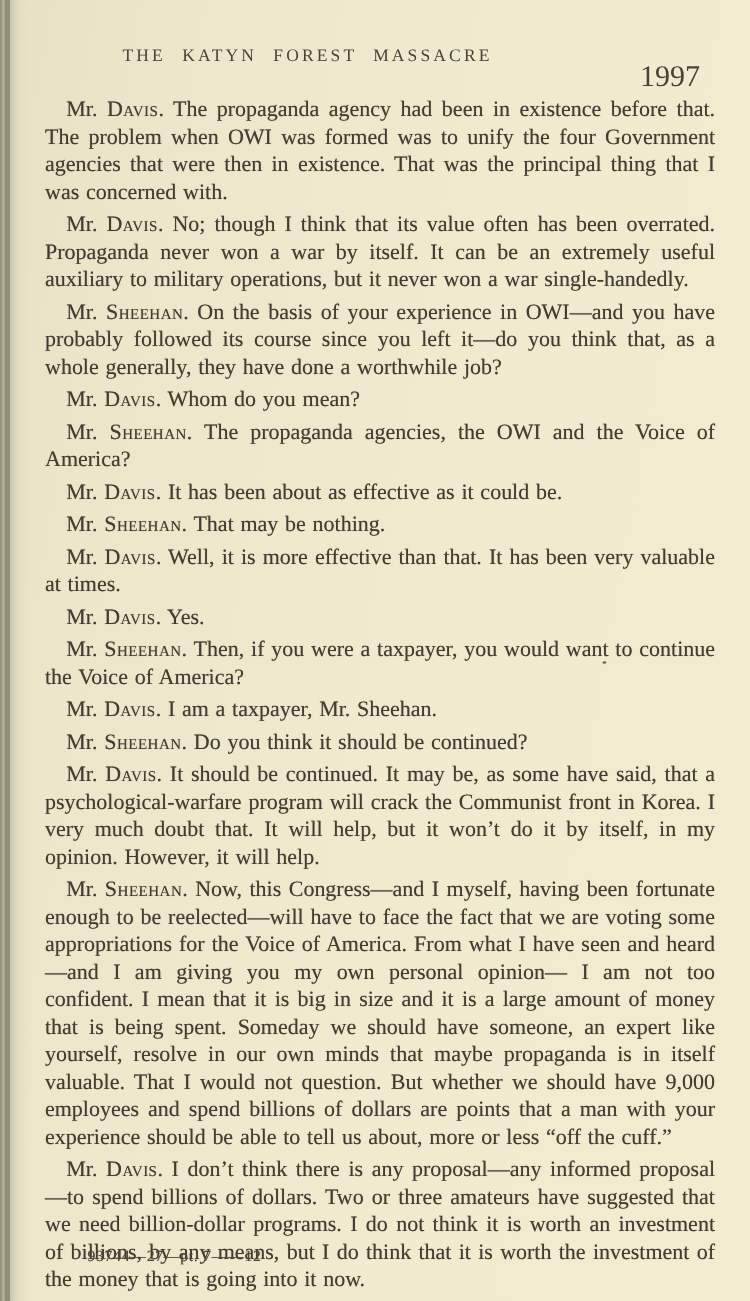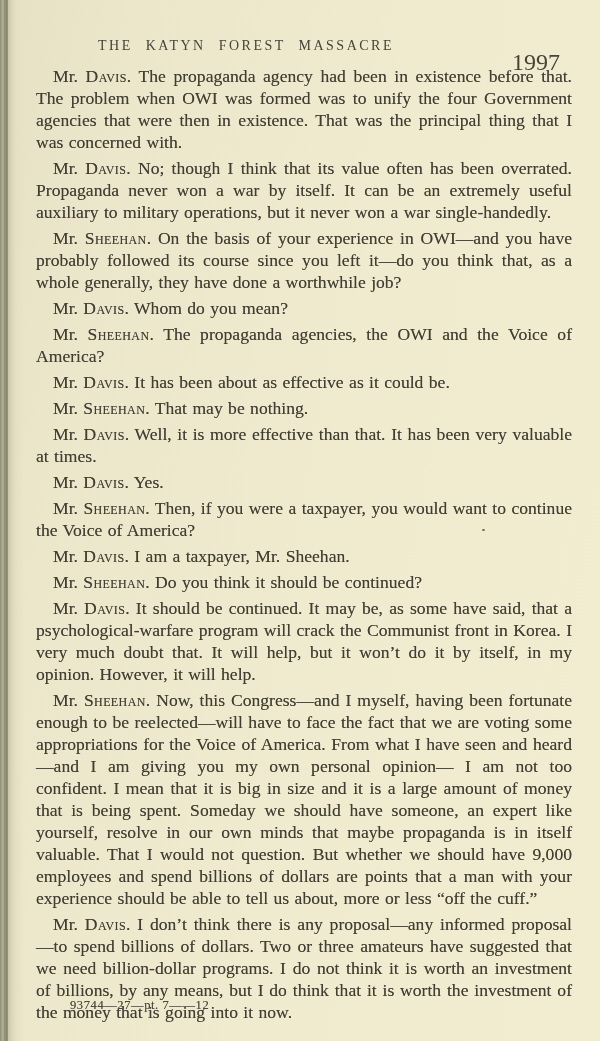--- a/index.html
+++ b/index.html
@@ -28,21 +28,21 @@
     pointer-events: none;
   }
   .binding-line {
     position: absolute;
     left: 6px; top: 0; bottom: 0;
     width: 1.5px;
     background: rgba(90, 88, 68, 0.45);
   }
   .header {
     position: relative;
-    padding-top: 25px;
+    padding-top: 36px;
     height: 26px;
   }
   .running-title {
     position: absolute;
     left: 32px;
     right: 140px;
     top: 38px;
     text-align: center;
     font-size: 14px;
     letter-spacing: 2.5px;

